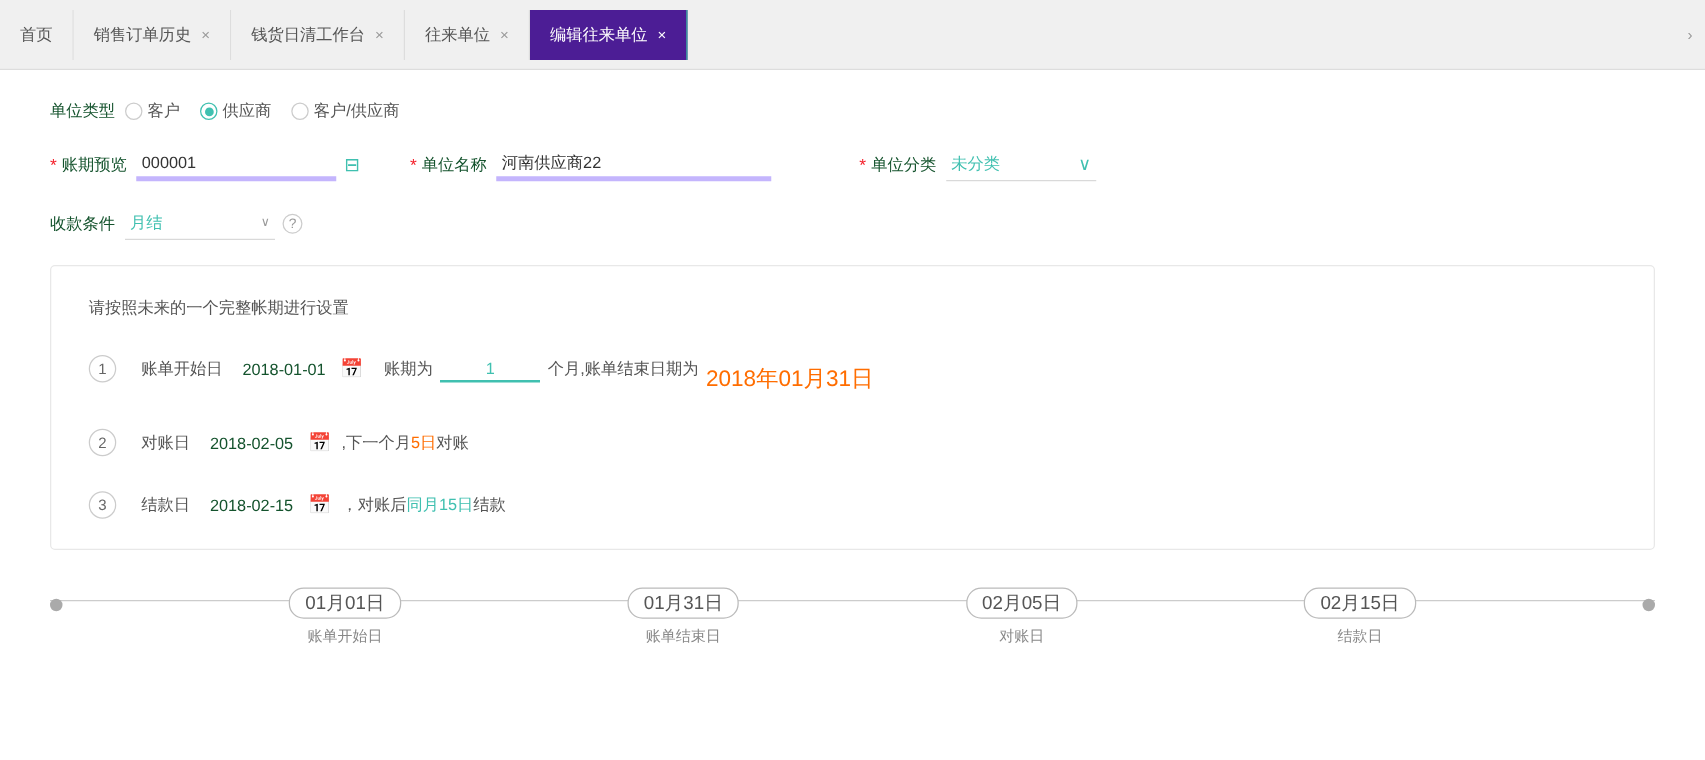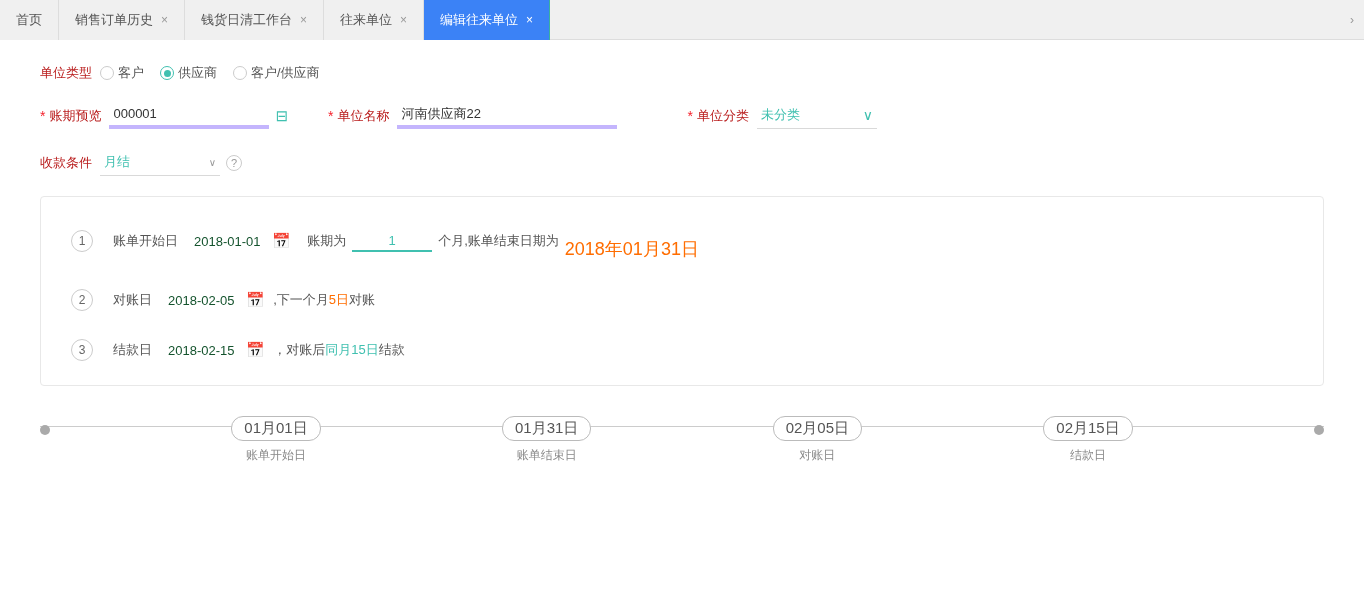--- a/index.html
+++ b/index.html
@@ -5,36 +5,36 @@
     * { box-sizing: border-box; margin: 0; padding: 0; }
     body { font-family: 'Microsoft YaHei', 'PingFang SC', sans-serif; font-size: 14px; background: #f5f5f5; color: #333; }
 
     
     .tabs-bar {
       display: flex;
       align-items: center;
       background: #f0f0f0;
       border-bottom: 1px solid #ddd;
       padding: 0 0 0 0;
-      height: 40px;
+      height: 56px;
     }
     .tab {
       display: flex;
       align-items: center;
       padding: 0 16px;
       height: 40px;
       cursor: pointer;
       font-size: 13px;
       color: #555;
       border-right: 1px solid #ddd;
       white-space: nowrap;
       background: #f0f0f0;
     }
     .tab.active-teal {
-      background: #3b82f6;
+      background: #4c1d95;
       color: #fff;
       border-right: 1px solid #38b0a0;
     }
     .tab .close-btn {
       margin-left: 8px;
       font-size: 12px;
       color: #999;
       cursor: pointer;
     }
     .tab.active-teal .close-btn {
@@ -55,21 +55,21 @@
       min-height: calc(100vh - 40px);
     }
 
     
     .form-row {
       display: flex;
       align-items: center;
       margin-bottom: 20px;
     }
     .form-label {
-      color: #b91c1c;
+      color: #14532d;
       margin-right: 8px;
       font-size: 13px;
       white-space: nowrap;
     }
     .required-star {
       color: #f5222d;
       margin-right: 4px;
     }
 
     
@@ -358,20 +358,21 @@
   <div class="form-row">
     <span class="form-label">收款条件</span>
     <div class="select-field">
       <span class="value">月结</span>
       <span class="chevron">∨</span>
     </div>
     <span class="help-icon">?</span>
   </div>
 
   <div class="section-box">
+    <div class="section-title">请按照未来的一个完整帐期进行设置</div>
 
     <div class="step-row">
       <div class="step-num">
         <span>1</span>
       </div>
       <span class="step-label">账单开始日</span>
       <span class="step-date">2018-01-01</span>
       <span class="cal-icon">📅</span>
       <span style="margin-left:16px; font-size:13px; color:#555;">账期为</span>
       <input class="period-input" type="text" style="margin: 0px 6px;" value="1">

